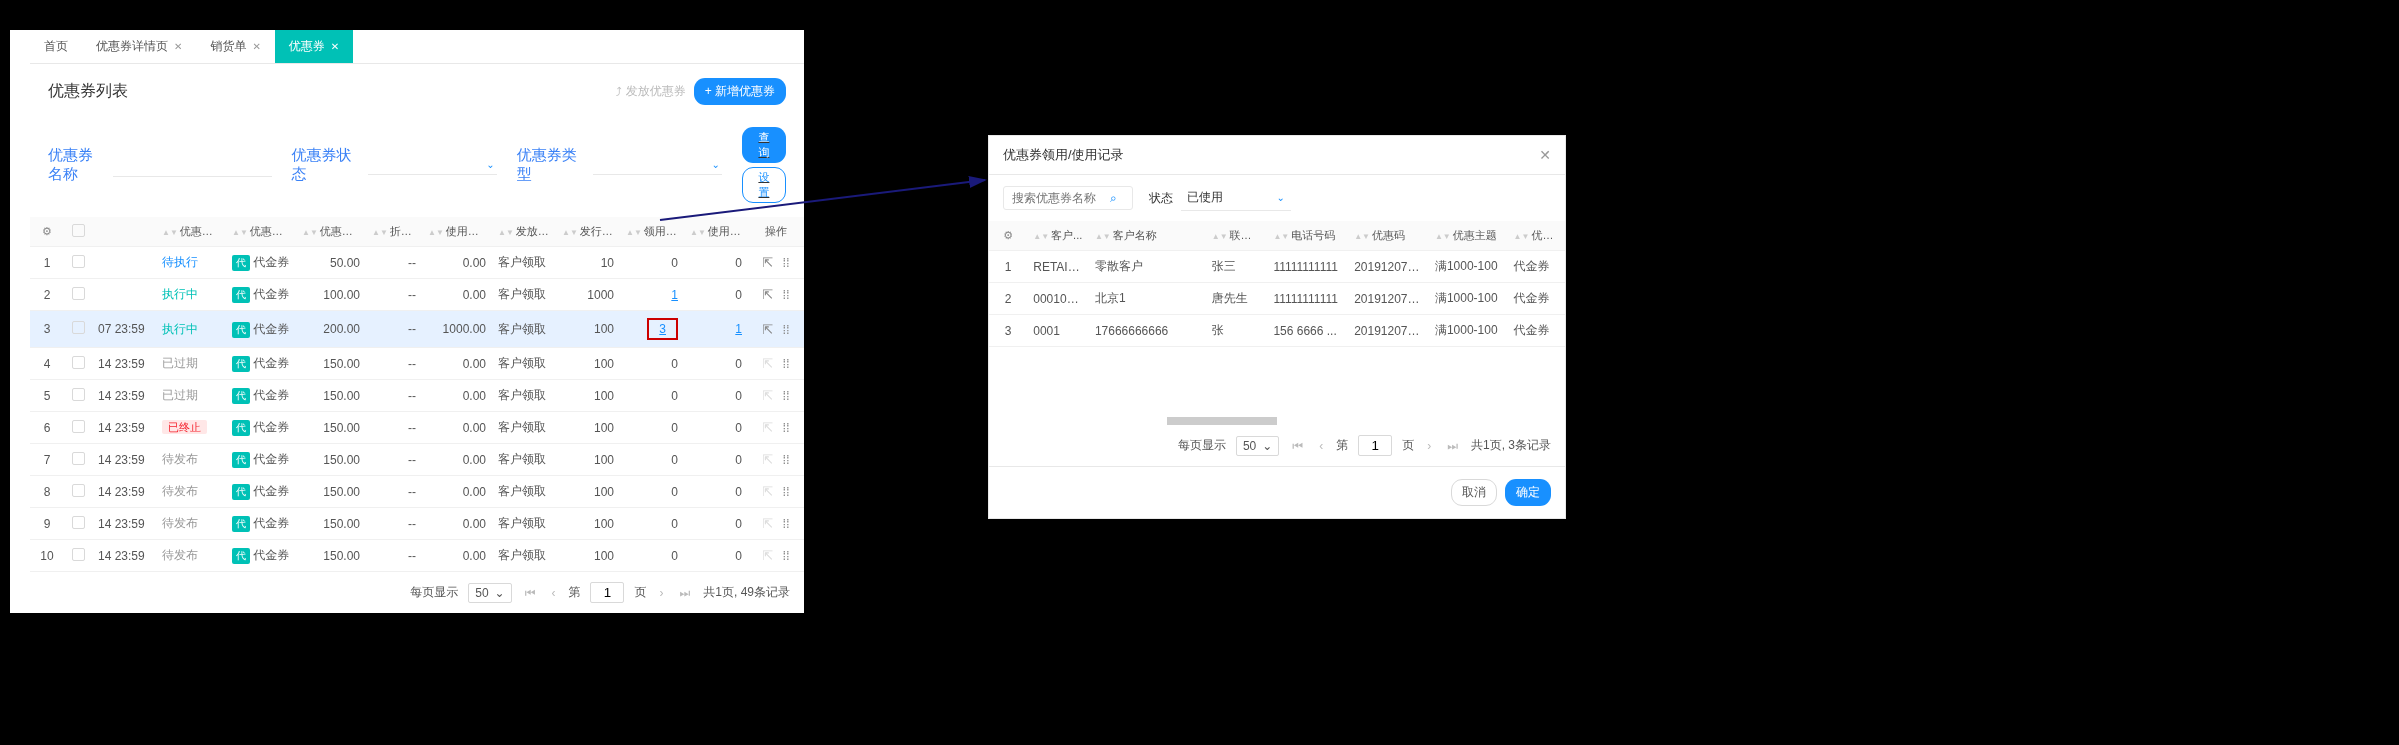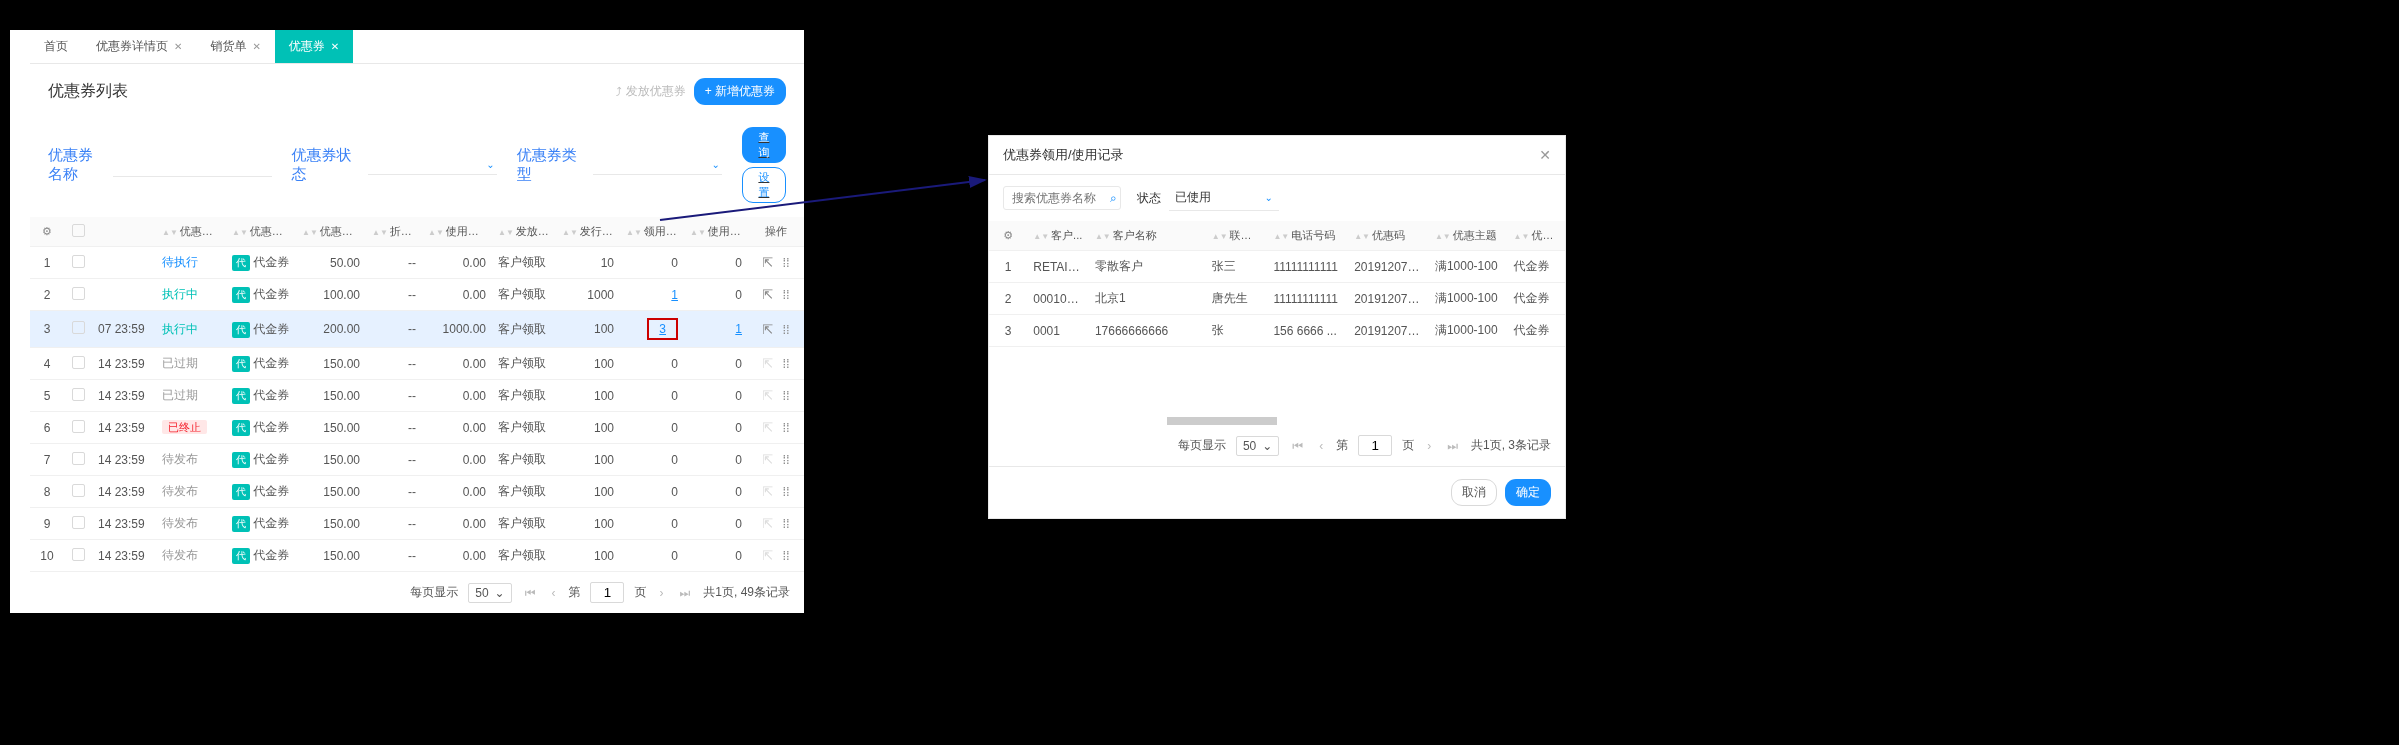--- a/index.html
+++ b/index.html
@@ -69,21 +69,21 @@
     .pagination .select-sm { border: 1px solid #d9d9d9; padding: 2px 6px; border-radius: 2px; display: inline-flex; align-items: center; gap: 6px; }
     .pagination input { width: 34px; text-align: center; border: 1px solid #d9d9d9; padding: 2px; border-radius: 2px; }
     .page-nav { color: #bbb; cursor: pointer; padding: 0 3px; }
     
     
     .modal-header { display: flex; justify-content: space-between; align-items: center; padding: 10px 14px; border-bottom: 1px solid #e8e8e8; }
     .modal-title { font-size: 13px; font-weight: 500; }
     .modal-close { color: #999; cursor: pointer; font-size: 14px; }
     
     .modal-filters { display: flex; gap: 16px; padding: 10px 14px; align-items: center; }
-    .search-input { border: 1px solid #e8e8e8; border-radius: 3px; padding: 4px 8px; display: flex; align-items: center; gap: 8px; width: 118px; }
+    .search-input { border: 1px solid #e8e8e8; border-radius: 3px; padding: 4px 8px; display: flex; align-items: center; gap: 8px; width: 130px; }
     .search-input input { border: none; outline: none; width: 90px; font-size: 12px; }
     .search-icon { color: #1890ff; }
     .status-select { display: flex; align-items: center; gap: 8px; }
     .status-select .select-box { border-bottom: 1px solid #e8e8e8; padding: 4px 6px; width: 110px; display: flex; justify-content: space-between; align-items: center; gap: 44px; }
     
     .modal-footer { display: flex; justify-content: flex-end; gap: 8px; padding: 12px 14px; border-top: 1px solid #e8e8e8; }
     
     
     .arrow-svg { position: absolute; pointer-events: none; }
     

